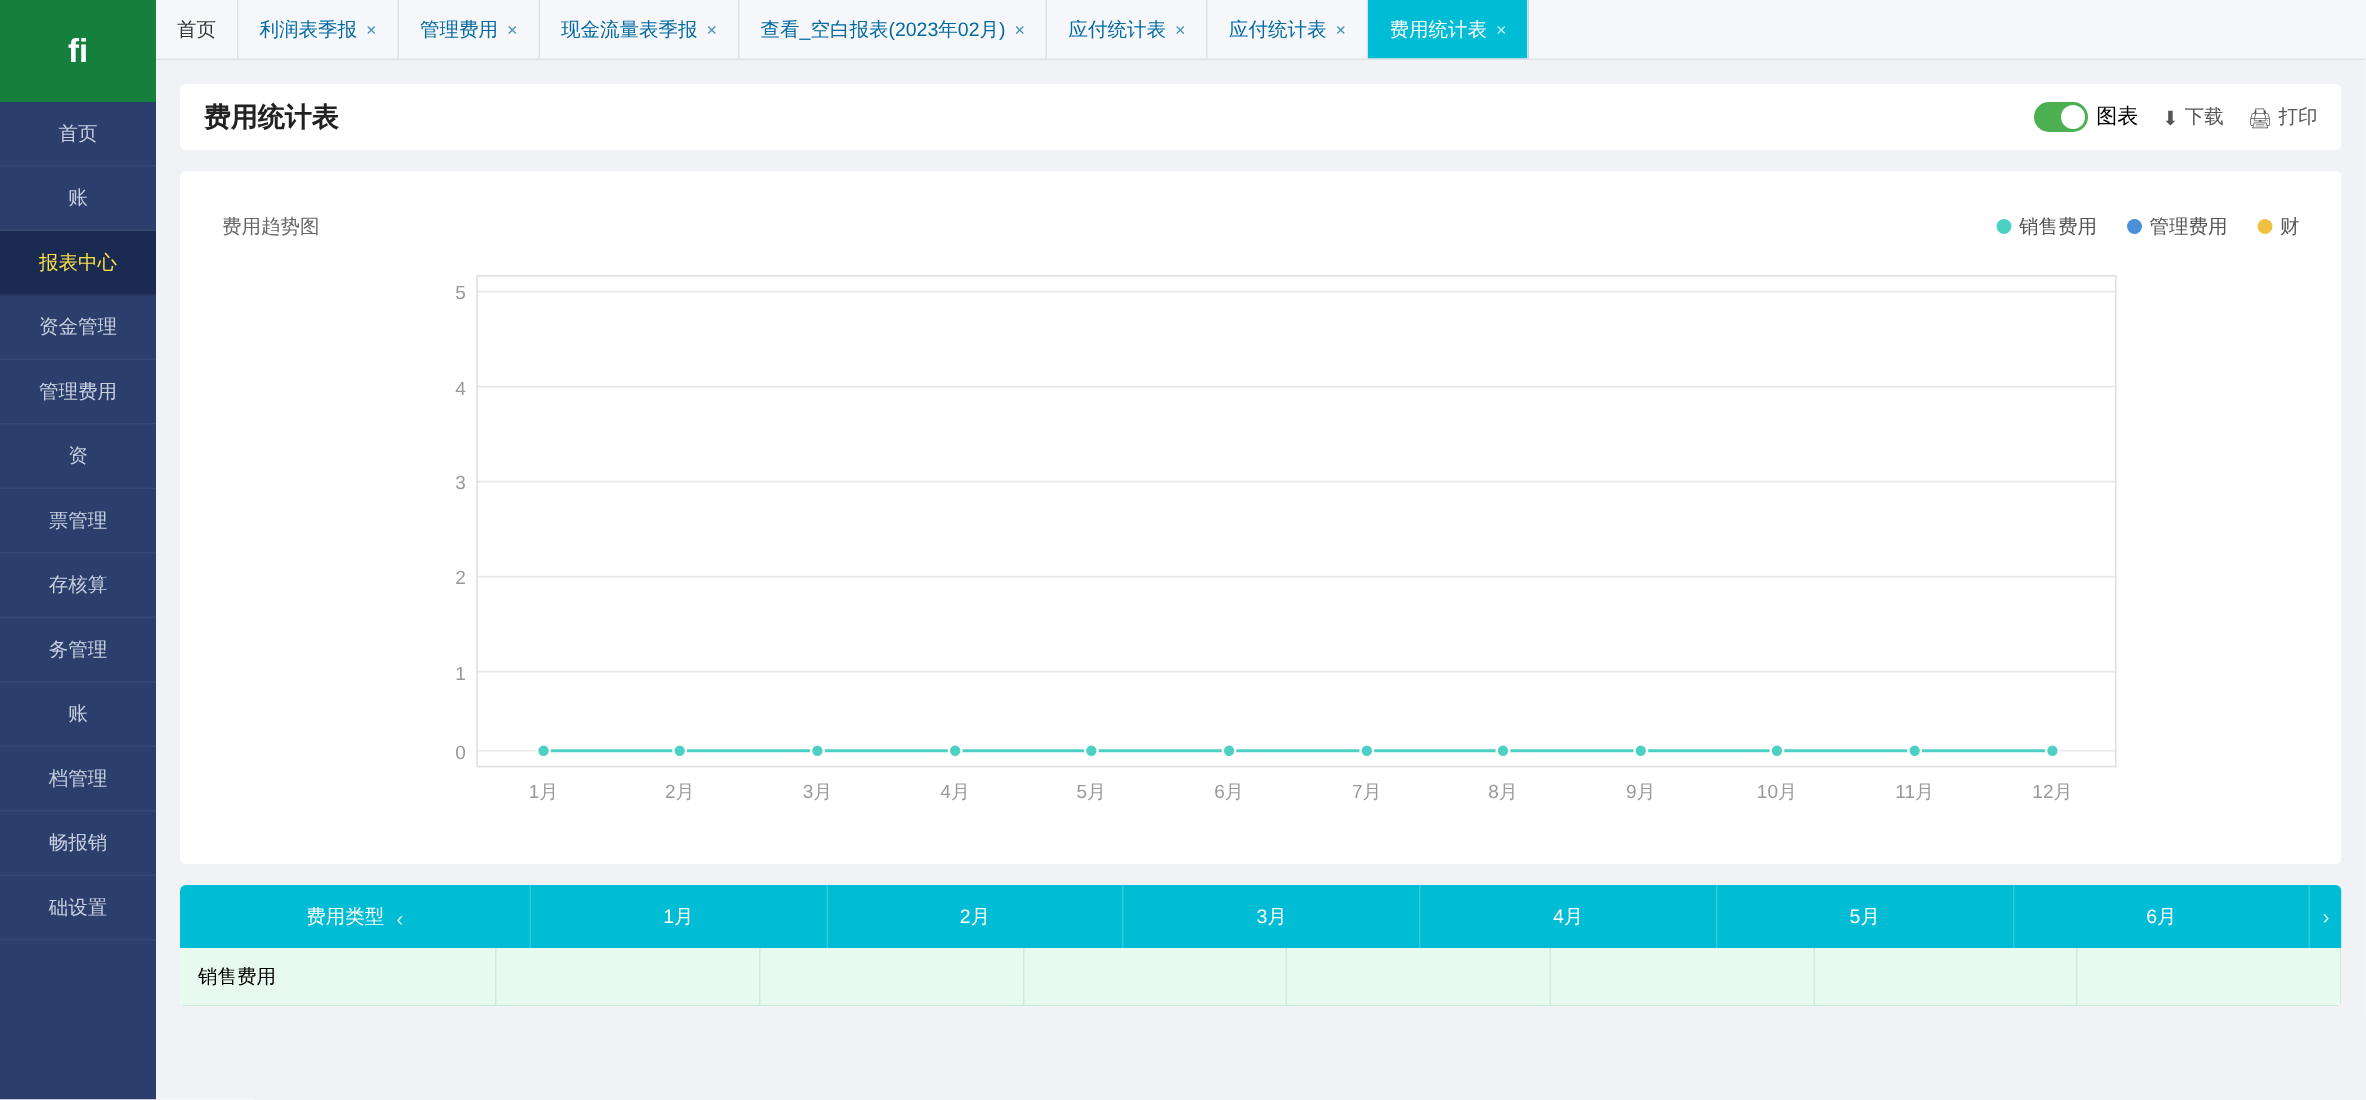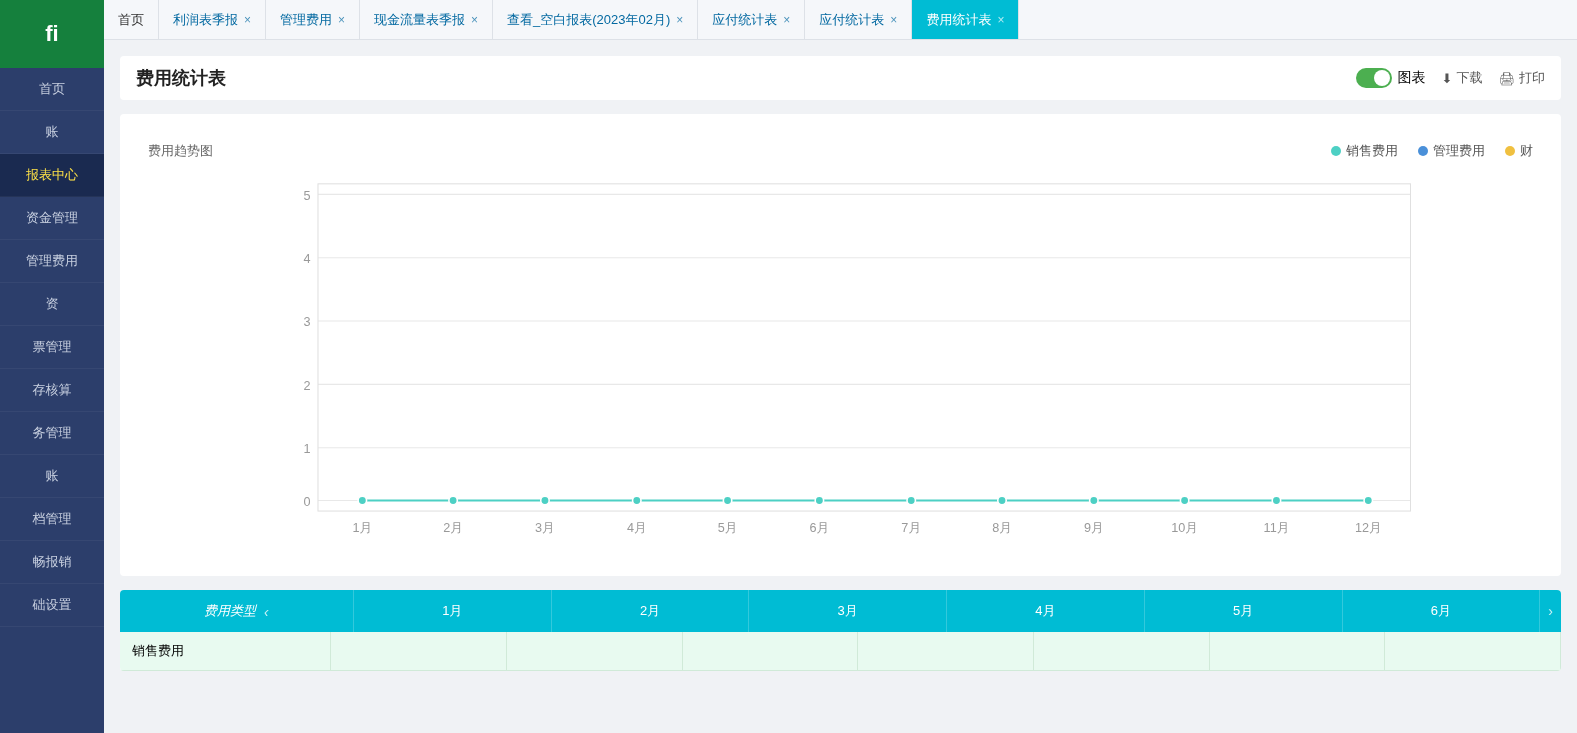--- a/index.html
+++ b/index.html
@@ -198,21 +198,20 @@
       text-align: center;
       border-right: 1px solid rgba(255,255,255,0.2);
       flex: 1;
     }
     .th-cell.type-col {
       flex: 1.2;
       display: flex;
       align-items: flex-end;
       justify-content: center;
       gap: 8px;
-      font-style: italic;
     }
     .th-cell.last-col {
       flex: 1;
     }
     .nav-arrow {
       cursor: pointer;
       font-size: 14px;
       opacity: 0.8;
     }
 

